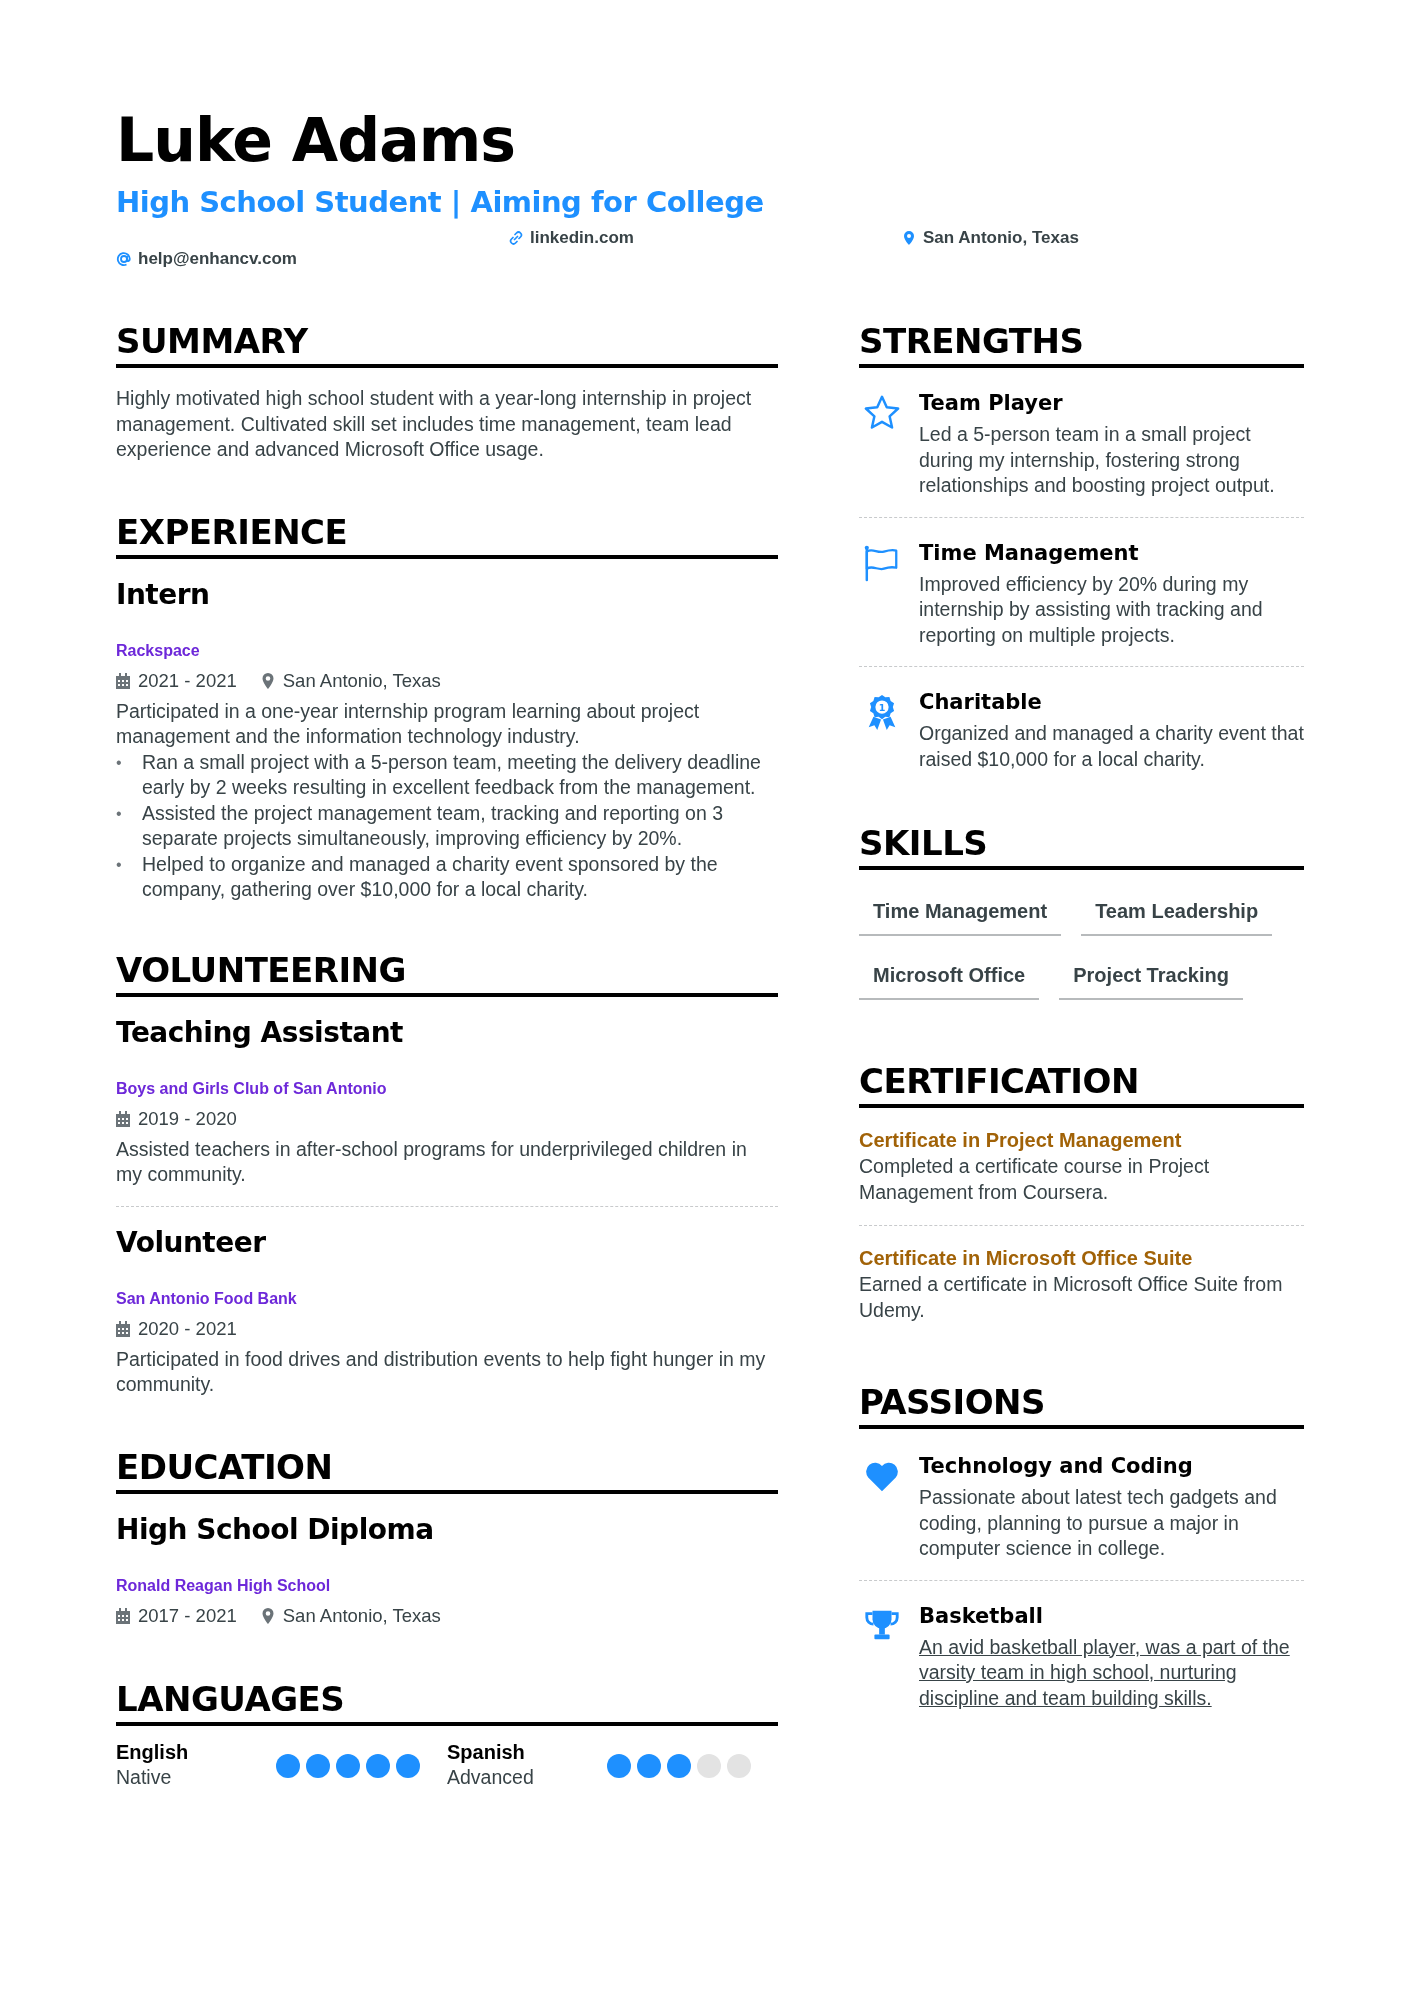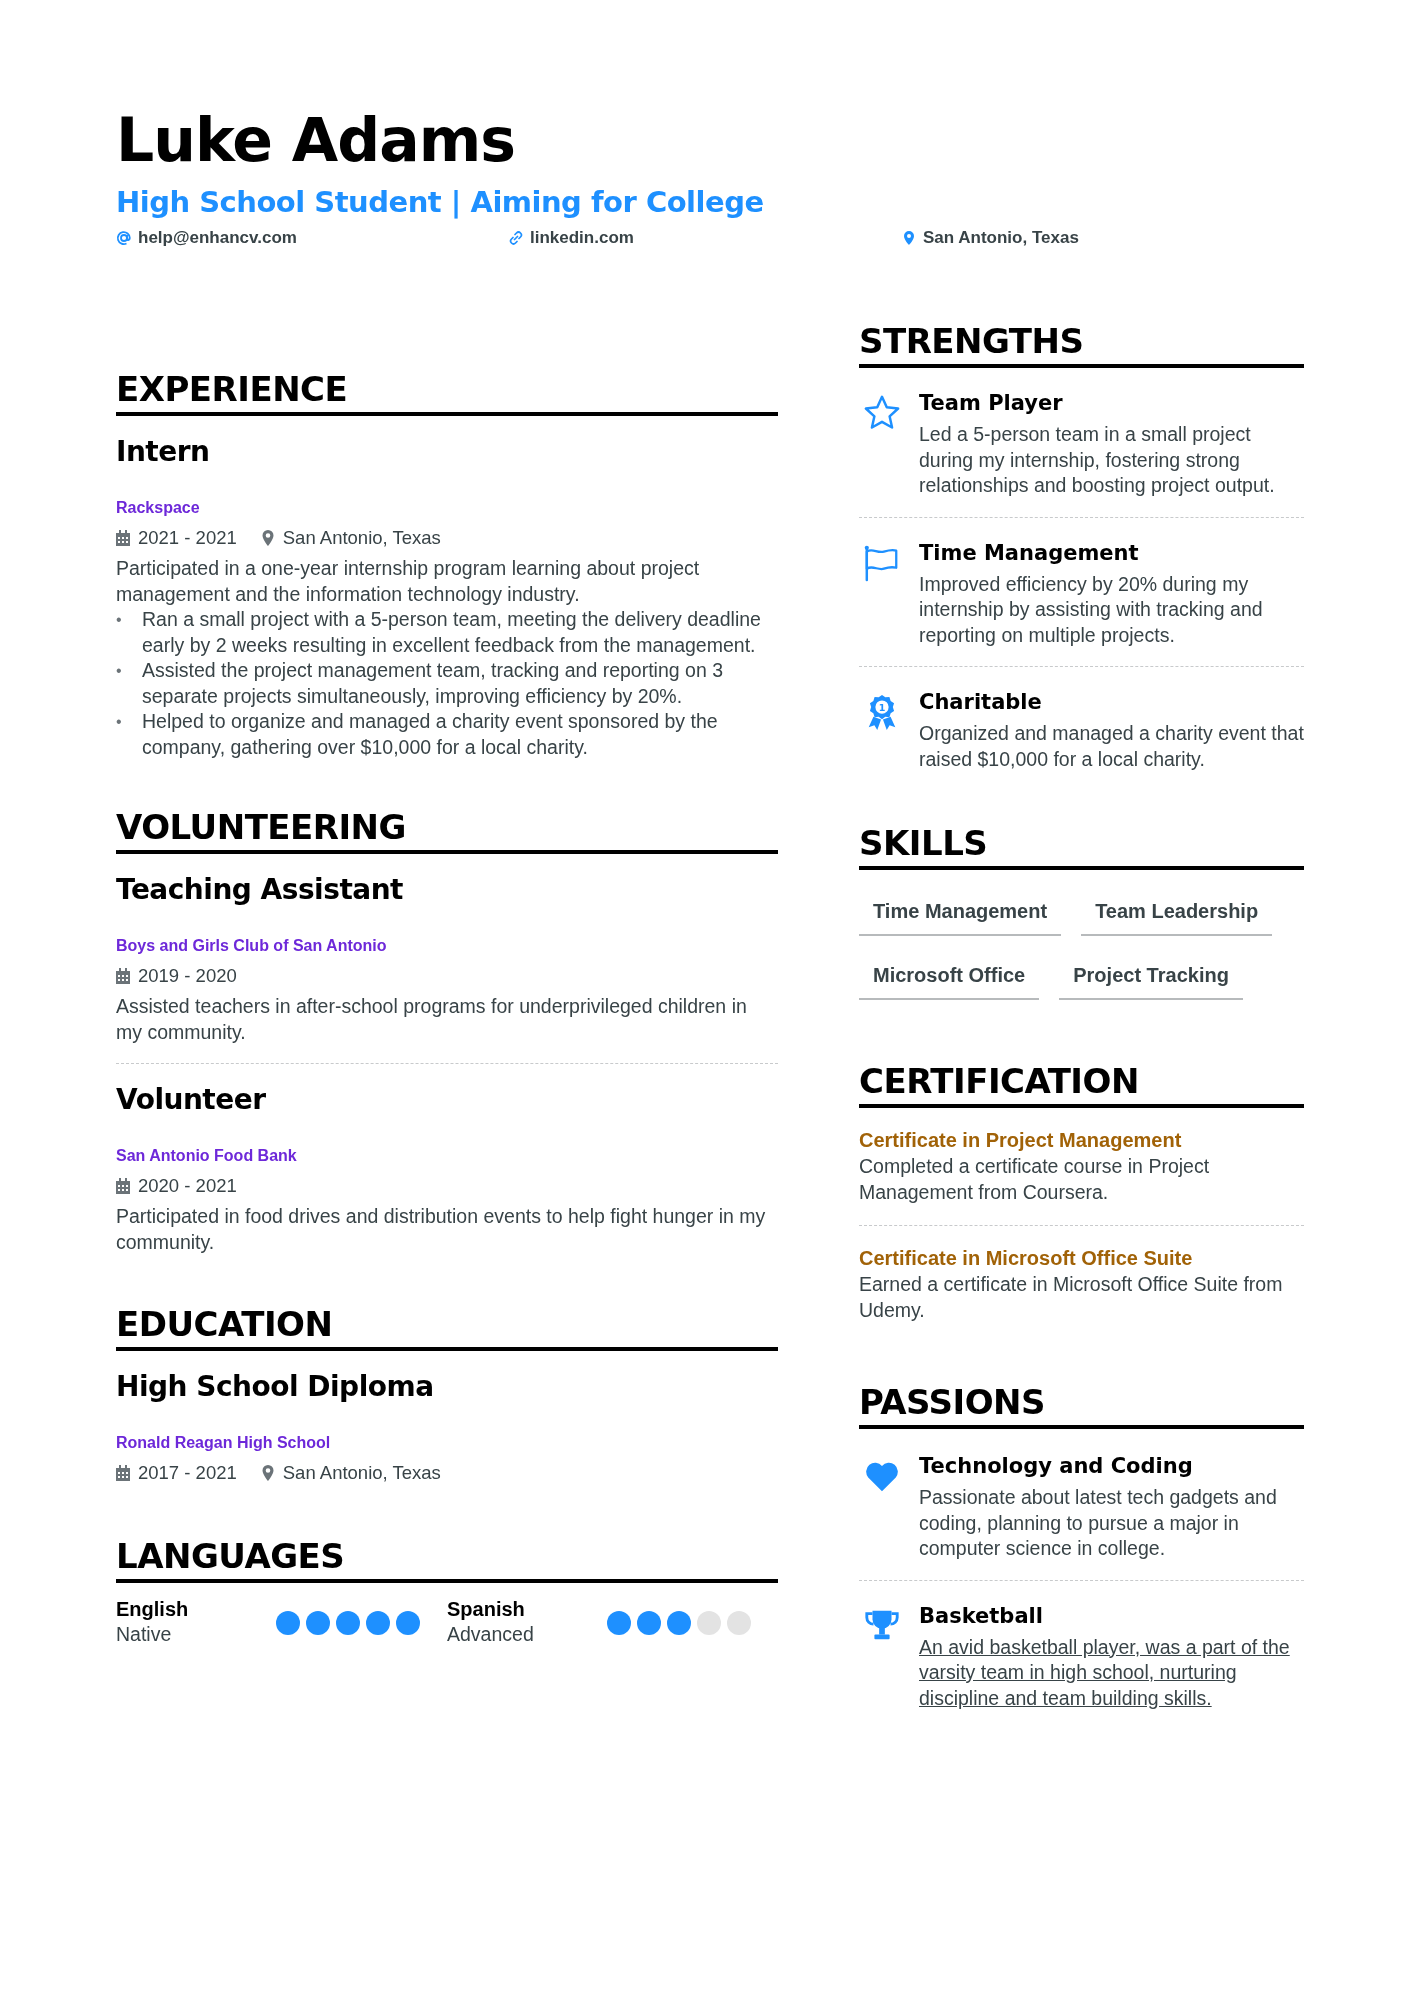--- a/index.html
+++ b/index.html
@@ -55,21 +55,21 @@
   .dot.off { background: #e3e3e3; }
 </style>
 </head>
 <body>
 
 <div class="page">
 
   <div class="name">Luke Adams</div>
   <div class="title">High School Student | Aiming for College</div>
   <div class="contact">
-    <div class="contact-item" style="left:0;">
+    <div class="contact-item" style="left:0;margin-top:21px;">
       <svg viewBox="0 0 16 16">
           <circle cx="8" cy="8" r="3" fill="none" stroke="#1e90ff" stroke-width="1.8"></circle>
           <path d="M11 5v4.2c0 1.3 2.8 1.3 2.8-1.2A6 6 0 1 0 10.5 13.5" fill="none" stroke="#1e90ff" stroke-width="1.8"></path>
         </svg>
       <span>help@enhancv.com</span>
     </div>
     <div class="contact-item" style="left:392px;">
       <svg viewBox="0 0 16 16">
           <path d="M6.5 9.5l3-3M7 4.5l1.5-1.5a2.8 2.8 0 0 1 4 4L11 8.5M9 11.5L7.5 13a2.8 2.8 0 0 1-4-4L5 7.5" fill="none" stroke="#1e90ff" stroke-width="1.7" stroke-linecap="round"></path>
         </svg>
@@ -78,20 +78,24 @@
     <div class="contact-item" style="left:785px;">
       <svg viewBox="0 0 16 16">
           <path d="M8 1a5 5 0 0 0-5 5c0 3.7 5 9 5 9s5-5.3 5-9a5 5 0 0 0-5-5zm0 7a2 2 0 1 1 0-4 2 2 0 0 1 0 4z" fill="#1e90ff"></path>
         </svg>
       <span>San Antonio, Texas</span>
     </div>
   </div>
 
   <div class="col-left">
 
+    <div class="section">
+      <div class="sec-title">SUMMARY</div>
+      <div class="text" style="margin-top:18px;">Highly motivated high school student with a year-long internship in project management. Cultivated skill set includes time management, team lead experience and advanced Microsoft Office usage.</div>
+    </div>
 
     <div class="section" style="margin-top:48px;">
       <div class="sec-title">EXPERIENCE</div>
       <div style="margin-top:18px;">
         <div class="role">Intern</div>
         <div class="company">Rackspace</div>
         <div class="meta">
           <span class="m">
             <svg viewBox="0 0 14 16">
                 <rect x="3" y="0" width="2" height="3"></rect>

